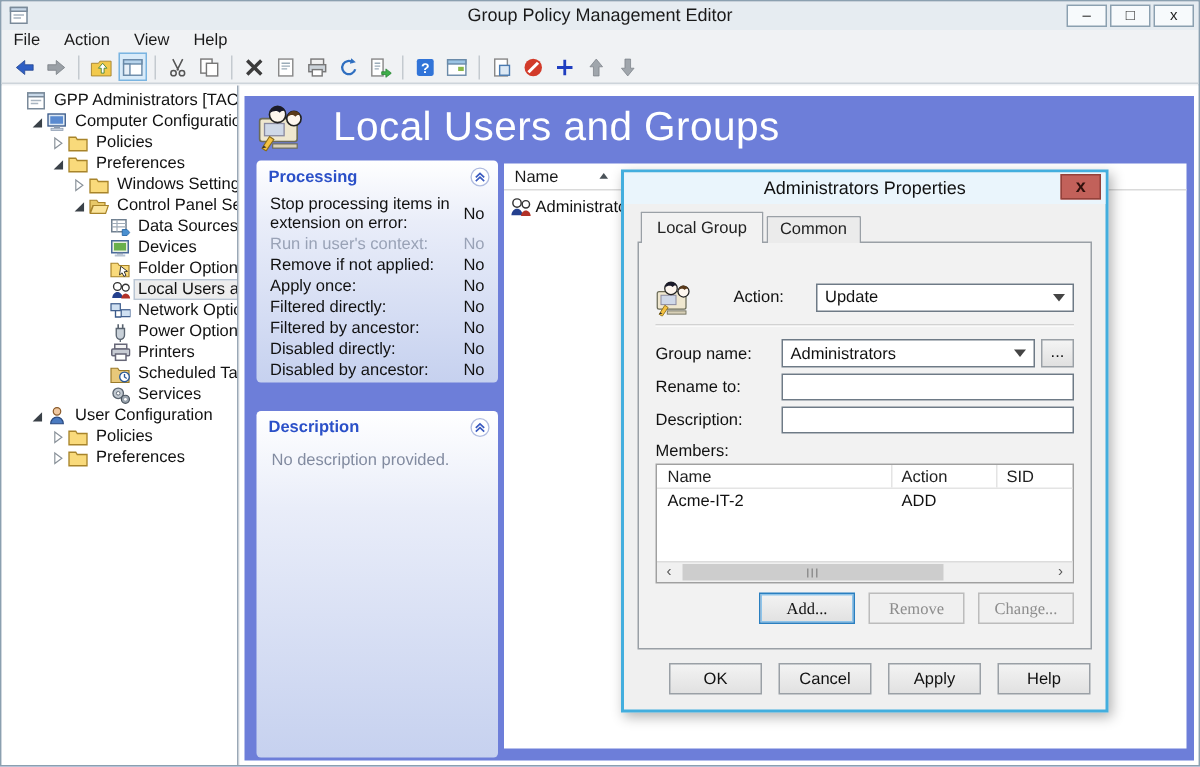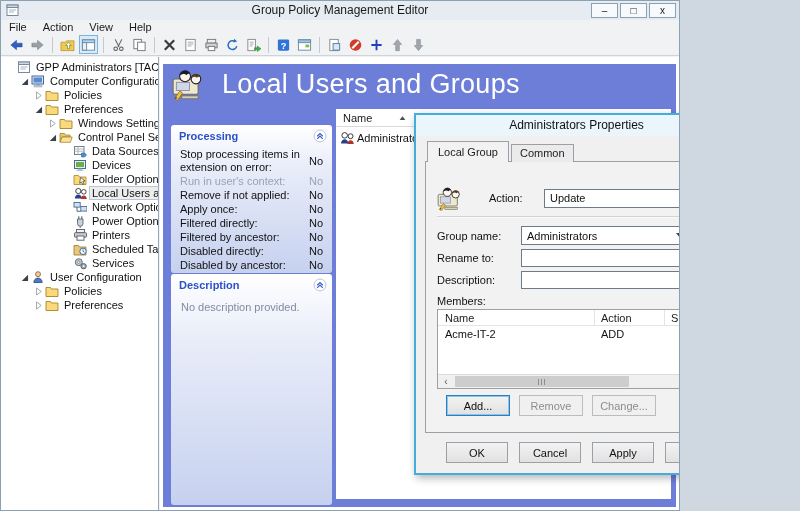--- a/index.html
+++ b/index.html
@@ -1,18 +1,18 @@
 <!DOCTYPE html>
 <html><head>
 <meta charset="utf-8">
 <style>
   * { margin:0; padding:0; box-sizing:border-box; }
   html,body { background:#cfd8e0; }
   body { font-family:"Liberation Sans","DejaVu Sans",sans-serif; font-size:11px; color:#111; }
-  .window { position:relative; width:680px; height:511px; background:#f0f2f4; border:1px solid #8ba0b0; overflow:hidden; }
+  .window { position:relative; width:800px; height:511px; background:#f0f2f4; border:1px solid #8ba0b0; overflow:hidden; }
 
   
   .titlebar { position:absolute; top:0; left:0; right:0; height:19px; background:#e6ecf1; }
   .titlebar .app-icon { position:absolute; left:4px; top:2px; width:15px; height:14px; }
   .title-text { position:absolute; left:0; right:0; top:0; height:19px; line-height:19px; text-align:center; font-size:12px; color:#1a1a1a; }
   .win-controls { position:absolute; right:3px; top:2px; display:flex; }
   .wc { width:27px; height:15px; border:1px solid #8ba0b0; background:#f7fafc; margin-left:2px; text-align:center; line-height:13px; font-size:10px; color:#222; cursor:default; }
 
   .menubar { position:absolute; top:19px; left:0; right:0; height:14px; display:flex; align-items:center; background:#f0f2f4; }
   .menu-item { padding:0 8px; font-size:11px; color:#1a1a1a; }
@@ -88,21 +88,21 @@
   .c-action { width:70px; padding-left:6px; height:100%; display:flex; align-items:center; flex:none; }
   .c-sid { width:50px; padding-left:6px; height:100%; display:flex; align-items:center; flex:none; }
   .mt-body { flex:1; overflow:hidden;text-align:right; }
   .mt-row { display:flex; height:16px; align-items:center; }
   .mt-scroll { height:14px; border-top:1px solid #dcdcdc; background:#f0f0f0; display:flex; flex:none; }
   .sb-btn { width:16px; display:flex; align-items:center; justify-content:center; color:#5a5a5a; font-size:10px; line-height:10px; }
   .sb-track { flex:1; position:relative; }
   .sb-thumb { position:absolute; left:1px; top:1px; bottom:1px; width:71%; background:#cdcdcd; display:flex; align-items:center; justify-content:center; }
   .sb-grip { width:1px; height:6px; background:#8f8f8f; margin:0 1px; }
 
-  .member-btns { display:flex; margin-top:6px; }
+  .member-btns { display:flex; justify-content:flex-end; margin-top:6px;font-family:Liberation Serif, serif; }
   .btn { min-width:64px; height:21px; margin-left:9px; background:linear-gradient(#f3f3f3,#e1e1e1); border:1px solid #9aa0a6; display:flex; align-items:center; justify-content:center; font-size:11px; color:#111; }
   .btn.focused { border-color:#2a7fc0; box-shadow:inset 0 0 0 1px #8ec4ea; }
   .btn.disabled { color:#8d8d8d; background:#f0f0f0; border-color:#bcbcbc; }
   .bottom-btns { display:flex; justify-content:flex-end; margin-top:9px; padding-right:1px; }
   .bottom-btns .btn { min-width:62px; margin-left:11px; }
 </style>
 </head>
 <body>
 
 <div class="window">
@@ -425,21 +425,21 @@
               <path d="M7.2 6.8C7.8 3.6 10 2.2 12.4 2.4c2 .2 3.6 1.4 4.3 3-1.6-.6-2.6 0-3.4 1-1.2-1.4-3.9-1.6-6.1.4z" fill="#1a1a2a"></path>
               <circle cx="22" cy="10" r="4.4" fill="#fdf6ee" stroke="#222"></circle>
               <path d="M18.2 9c.4-2.5 2.1-3.9 4.1-3.7 1.7.1 3 1.1 3.5 2.7-1.3-.5-2.2 0-2.9.8-1-1.2-3-1.4-4.7.2z" fill="#5a3a1a"></path>
               <rect x="9" y="25.5" width="15" height="2.6" fill="#d8d0b8" stroke="#6b6b57" stroke-width=".7"></rect>
               <path d="M2.5 28.2l4.6-7.2 2.6 1.8-4.7 7z" fill="#f5c242" stroke="#8a6d1a" stroke-width=".7"></path>
               <path d="M2.5 28.2l1-1.7 1.7 1.2z" fill="#333"></path>
             </svg></span>
         <span class="lug-title">Local Users and Groups</span>
       </div>
 
-      <div class="panel" style="top:61px; height:148px;">
+      <div class="panel" style="top:43px; height:148px;">
         <div class="panel-hd">
           <span class="panel-title">Processing</span>
           <span class="chev"><svg xmlns="http://www.w3.org/2000/svg" viewBox="0 0 16 16" width="100%" height="100%">
                 <circle cx="8" cy="8" r="6.8" fill="#fff" stroke="#b0bce0"></circle>
                 <path d="M4.8 8.3L8 5.2l3.2 3.1M4.8 11.2L8 8.1l3.2 3.1" stroke="#3a5ac0" fill="none" stroke-width="1.3"></path>
               </svg></span>
         </div>
         <div class="proc-rows">
             <div class="proc-row">
               <span class="proc-label">Stop processing items in extension on error:</span>

